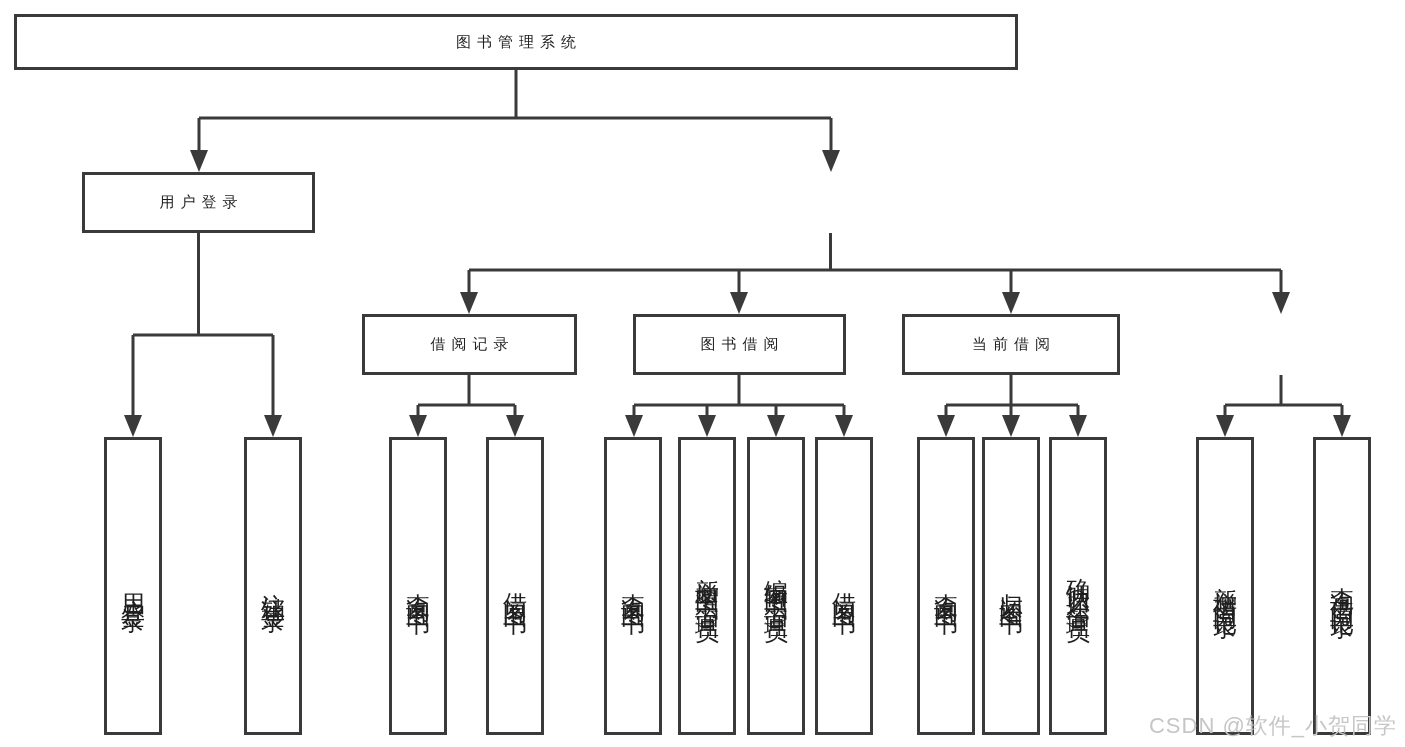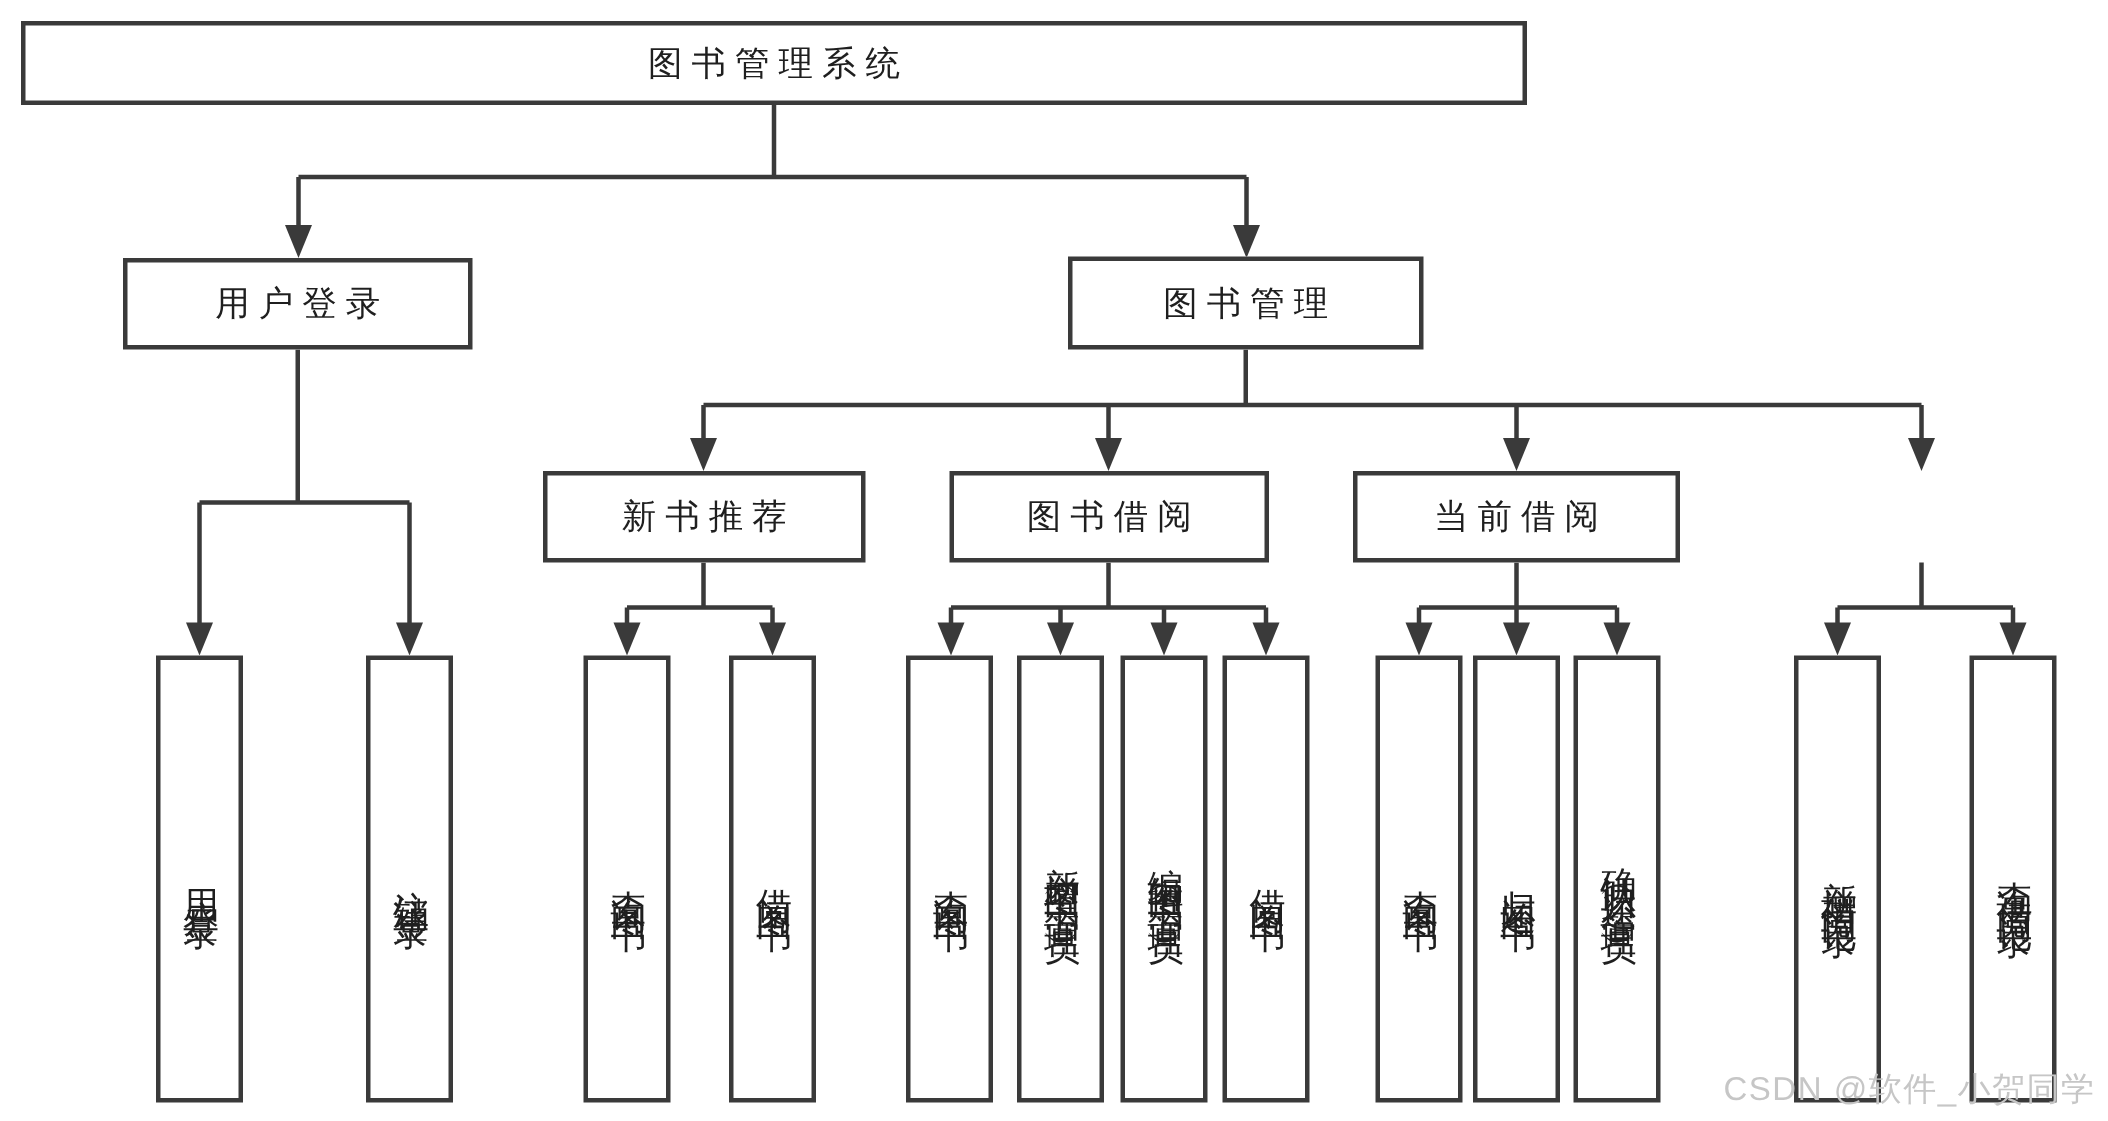--- a/index.html
+++ b/index.html
@@ -28,21 +28,21 @@
     position: absolute;
     box-sizing: border-box;
     border: 3px solid var(--line);
     background: var(--bg);
     color: var(--text);
     display: flex;
     align-items: center;
     justify-content: center;
     text-align: center;
   }
-  .h { font-size: 23px; letter-spacing: 6px; text-indent: 6px; white-space: nowrap; }
+  .h { font-size: 15px; letter-spacing: 6px; text-indent: 6px; white-space: nowrap; }
   .leaf {
     top: 437px;
     width: 58px;
     height: 298px;
     writing-mode: vertical-rl;
     text-orientation: mixed;
     font-size: 24px;
     letter-spacing: 6px;
     line-height: 1;
   }
@@ -96,23 +96,22 @@
       <polygon points="1002,415 1020,415 1011,437"></polygon>
       <polygon points="1069,415 1087,415 1078,437"></polygon>
       <polygon points="1216,415 1234,415 1225,437"></polygon>
       <polygon points="1333,415 1351,415 1342,437"></polygon>
     </g>
   </svg>
 
   <div class="node h" style="left:14px;top:14px;width:1004px;height:56px">图书管理系统</div>
 
   <div class="node h" style="left:82px;top:172px;width:233px;height:61px">用户登录</div>
-  <div class="node h" style="left:712px;top:171px;width:237px;height:62px">图书管理</div>
 
-  <div class="node h" style="left:362px;top:314px;width:215px;height:61px">新书推荐</div>
+  <div class="node h" style="left:362px;top:314px;width:215px;height:61px">借阅记录</div>
   <div class="node h" style="left:902px;top:314px;width:218px;height:61px">当前借阅</div>
   <div class="node h" style="left:633px;top:314px;width:213px;height:61px">图书借阅</div>
 
   <div class="node leaf" style="left:104px">用户登录</div>
   <div class="node leaf" style="left:244px">注销登录</div>
 
   <div class="node leaf" style="left:389px">查询图书</div>
   <div class="node leaf" style="left:486px">借阅图书</div>
 
   <div class="node leaf" style="left:604px">查询图书</div>

